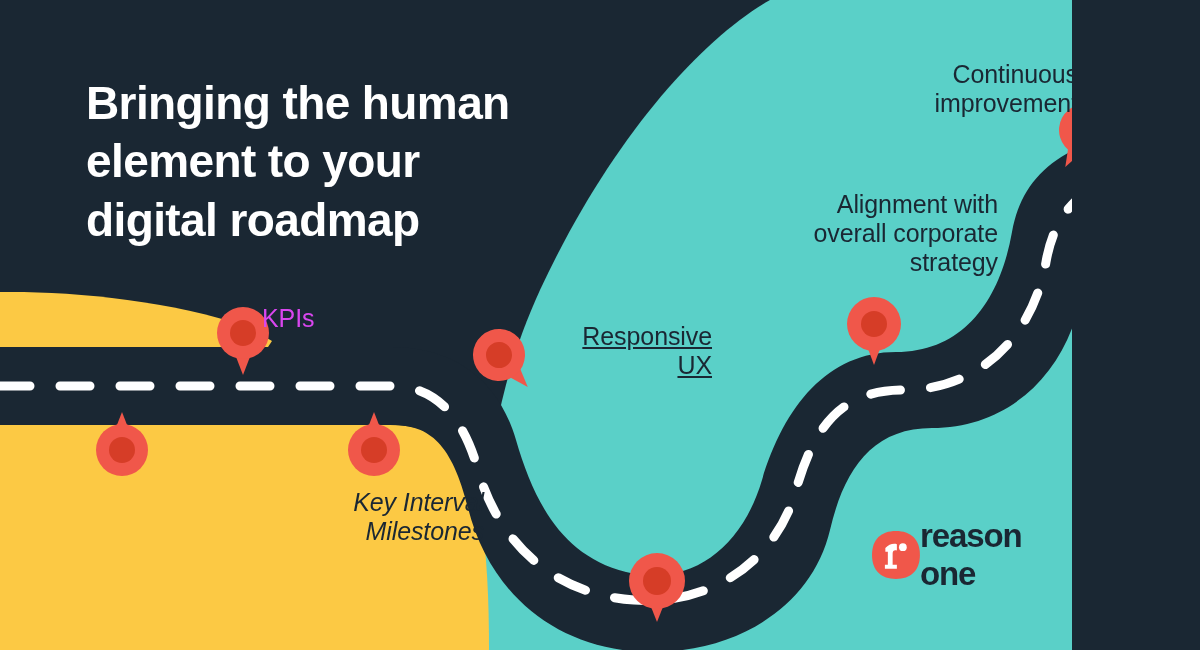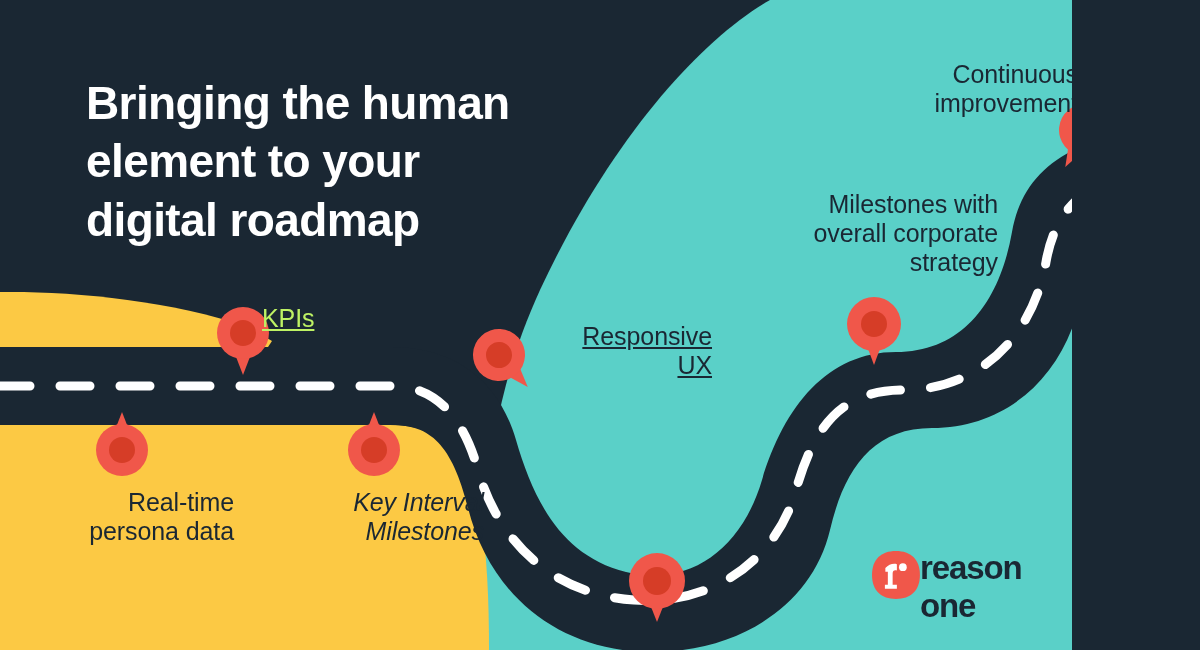--- a/index.html
+++ b/index.html
@@ -27,21 +27,21 @@
   .label {
     position: absolute;
     text-align: right;
     line-height: 1.16;
     font-weight: 400;
     letter-spacing: -0.1px;
     white-space: pre-line;
     pointer-events: none;
   }
   .label.dark { color: #1a2733; }
-  .label.light { color: #bef264; text-decoration: underline; }
+  .label.light { color: #d946ef; }
 
   #title {
     position: absolute;
     left: 86px;
     top: 74px;
     width: 520px;
     color: #ffffff;
     font-size: 46px;
     font-weight: 700;
     line-height: 1.27;
@@ -55,23 +55,23 @@
   #lbl-milestones     { left: 266px; top: 488px;  width: 218px; font-size: 25px; font-style: italic; }
   #lbl-responsive     { left: 512px; top: 322px;  width: 200px; font-size: 25px; text-decoration: underline; }
   #lbl-personalization{ left: 552px; top: 472px;  width: 212px; font-size: 25px; }
   #lbl-alignment      { left: 756px; top: 190px;  width: 242px; font-size: 25px; }
   #lbl-continuous     { left: 838px; top: 60px;   width: 240px; font-size: 25px; }
 
   
   #logo {
     position: absolute;
     left: 872px;
-    top: 549px;
+    top: 517px;
     display: flex;
-    align-items: flex-start;
+    align-items: center;
   }
   #logo-wordmark {
     font-size: 33px;
     font-weight: 700;
     color: #1a2733;
     letter-spacing: -1.1px;
     position: relative;
   }
   #logo-reg {
     position: absolute;
@@ -165,31 +165,29 @@
       <circle cx="1085" cy="130" r="13" fill="#d63d27"></circle>
     </g>
   </svg>
 
   <div id="title">Bringing the human
 element to your
 digital roadmap</div>
 
   <div class="label light" id="lbl-kpis">KPIs</div>
 
-  <div class="label dark" id="lbl-realtime">Real-time
-persona data</div>
 
   <div class="label dark" id="lbl-milestones">Key Interval
 Milestones</div>
 
   <div class="label dark" id="lbl-responsive">Responsive
 UX</div>
 
 
-  <div class="label dark" id="lbl-alignment">Milestones with
+  <div class="label dark" id="lbl-alignment">Alignment with
 overall corporate
 strategy</div>
 
   <div class="label dark" id="lbl-continuous">Continuous
 improvement</div>
 
   <div id="logo">
     <svg width="52" height="52" viewBox="0 0 52 52" xmlns="http://www.w3.org/2000/svg">
       <path fill="#f0574a" d="M26,0 C42,0 52,9 52,26 C52,43 42,52 26,52 C10,52 0,43 0,26 C0,9 10,0 26,0 Z"></path>
       <path fill="#ffffff" d="M14.5,18.5 C18,14.5 23,13 27,14.2 L27,21 C24,20.2 22.4,21.4 22.4,24.4 L22.4,36.5 L27,36.5 L27,41 L14,41 L14,36.5 L17.2,36.5 L17.2,22.6 L14.5,22.6 Z"></path>

